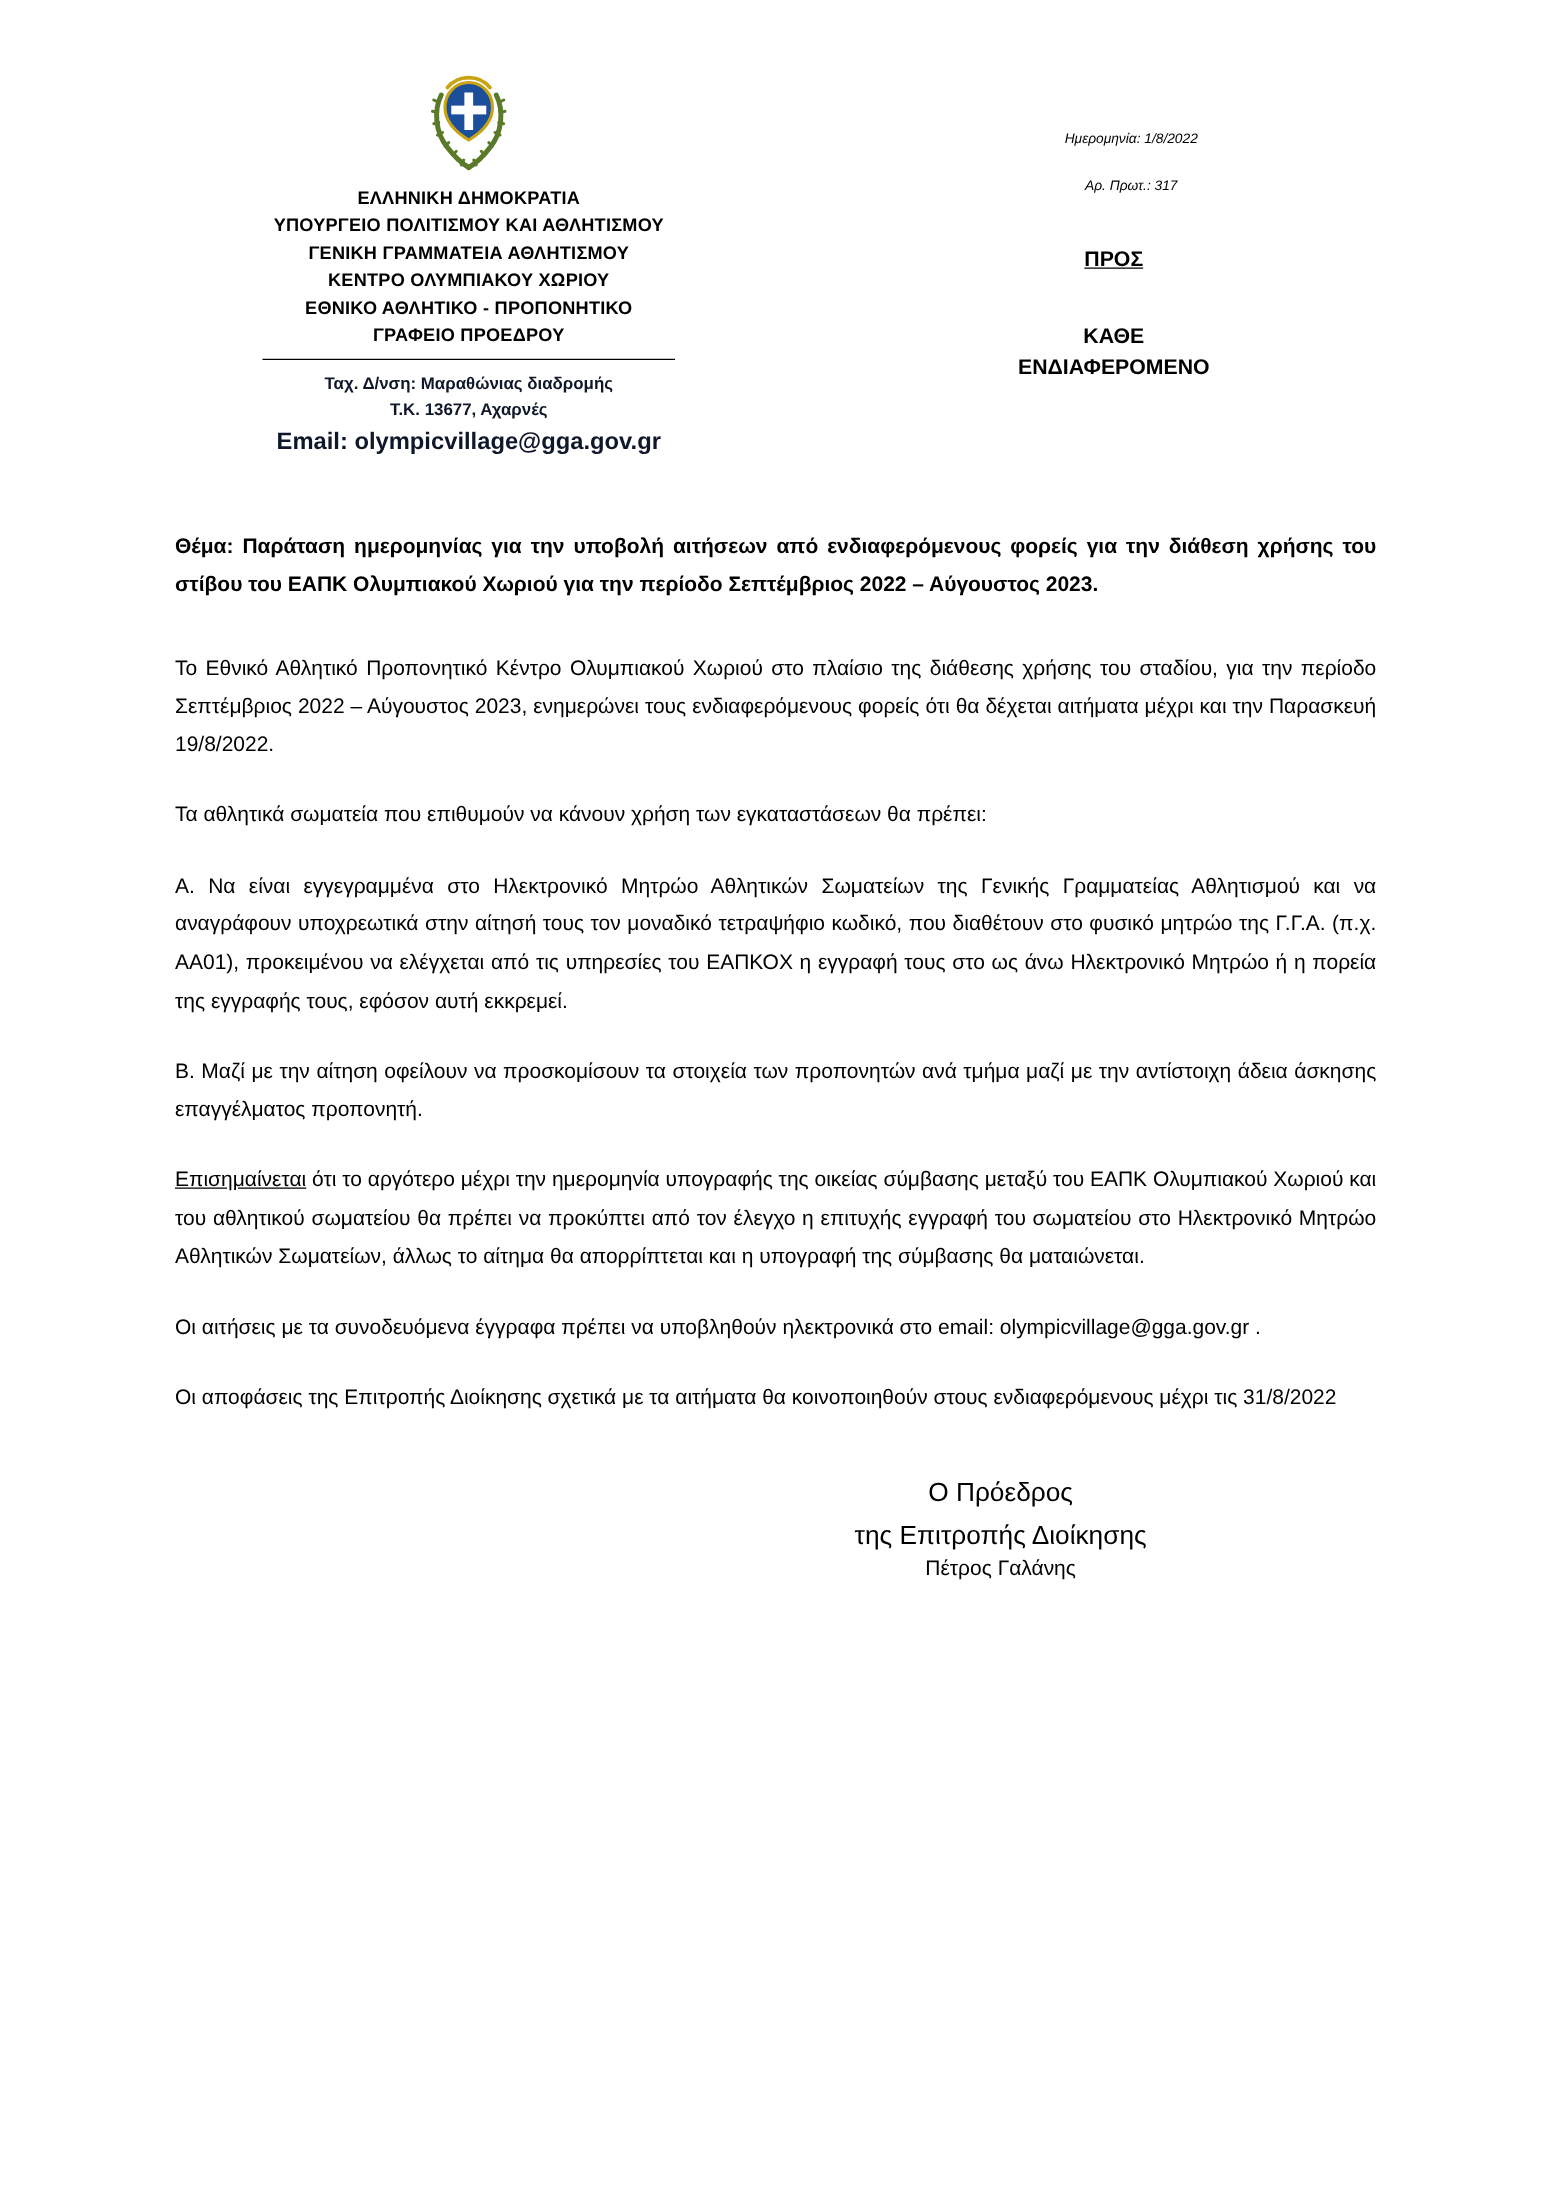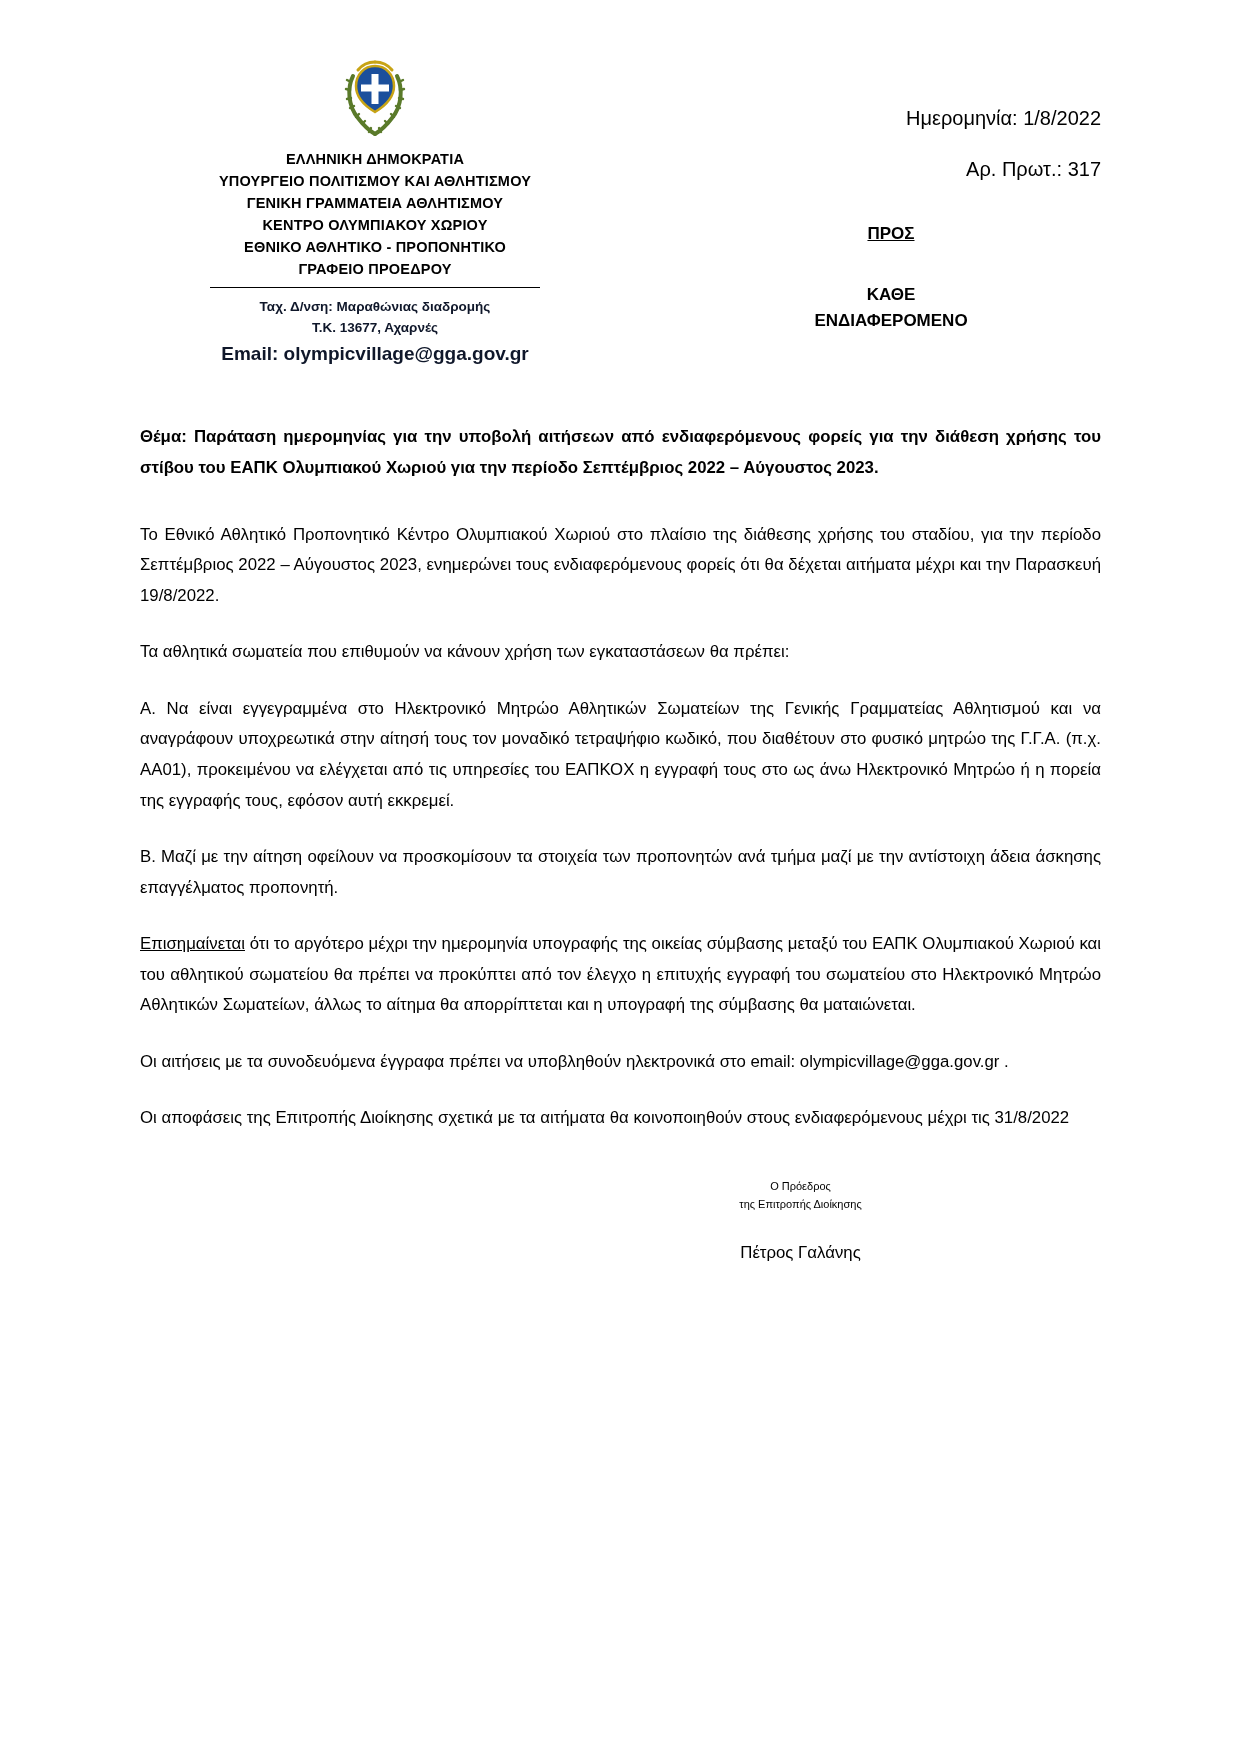--- a/index.html
+++ b/index.html
@@ -63,25 +63,26 @@
   .addr-lines .email-line {
     font-size: 19px;
   }
 
   .header-right {
     width: 420px;
     padding-top: 48px;
     text-align: left;
   }
   .meta-line {
-    font-size: 20px;
+    font-size: 11px;
     line-height: 1.45;
     margin-bottom: 22px;
-    text-align: right;
+    text-align: center;
     padding-left: 28px;
+    font-style: italic;
   }
   .pros {
     text-align: center;
     font-size: 17px;
     font-weight: bold;
     text-decoration: underline;
     margin-top: 40px;
     margin-bottom: 38px;
   }
   .recipient {
@@ -110,26 +111,25 @@
     text-decoration: underline;
   }
 
   
   .signature {
     margin-top: 44px;
     text-align: center;
     padding-left: 360px;
   }
   .sig-line {
-    font-size: 11px;
+    font-size: 21px;
     line-height: 1.6;
   }
   .sig-name {
     font-size: 16.8px;
-    margin-top: 30px;
   }
 </style>
 </head>
 <body>
 
 <div class="page">
 
   <div class="header">
 
     <div class="header-left">

